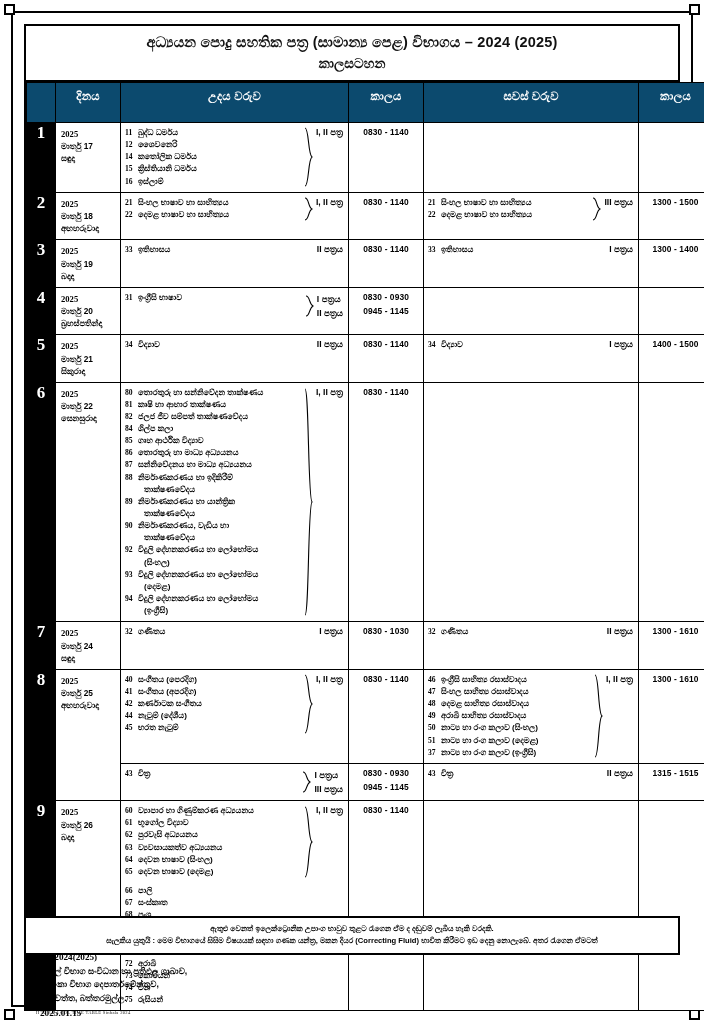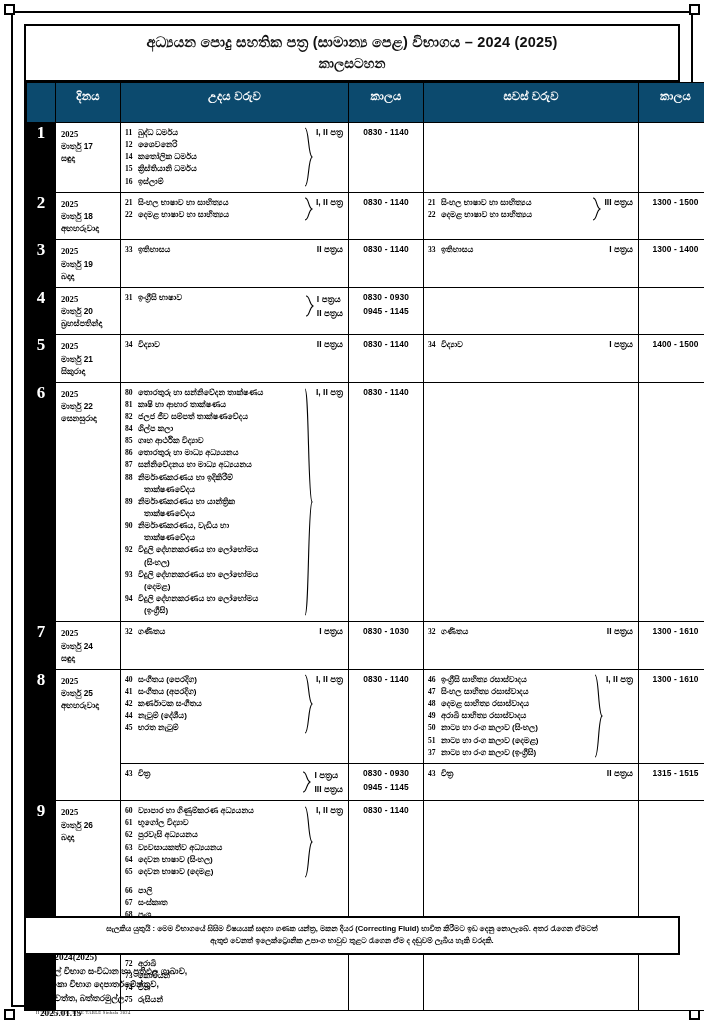--- a/index.html
+++ b/index.html
@@ -733,22 +733,22 @@
               <div class="tline">0830 - 1140</div>
             </td>
             <td class="c-sub"></td>
             <td class="c-time"></td>
           </tr>
         </tbody>
     </table>
   </div>
 
   <div class="note">
+    <div class="ln">ඇතුළු වෙනත් ඉලෙක්ට්‍රොනික උපාංග භාවුව තුළට රැගෙන ඒම ද දඬුවම් ලැබීය හැකි වරදකි.</div>
     <div class="ln">සැලකිය යුතුයි : මෙම විභාගයේ සිසිම විෂයයක් සඳහා ගණක යන්ත්‍ර, මකන දියර (Correcting Fluid) භාවිත කිරීමට ඉඩ දෙනු නොලැබේ. අතර රැගෙන ඒමටත්</div>
-    <div class="ln">ඇතුළු වෙනත් ඉලෙක්ට්‍රොනික උපාංග භාවුව තුළට රැගෙන ඒම ද දඬුවම් ලැබීය හැකි වරදකි.</div>
   </div>
 
   <div class="footer">
     <div class="foot-left">
       <div class="mono">6/4/2024(2025)</div>
       <div>පාසල් විභාග සංවිධාන හා ප්‍රතිඵල ශාඛාව,</div>
       <div>ශ්‍රී ලංකා විභාග දෙපාර්තමේන්තුව,</div>
       <div>පැල්වත්ත, බත්තරමුල්ල.</div>
       <div class="mono">2025.01.15</div>
     </div>

